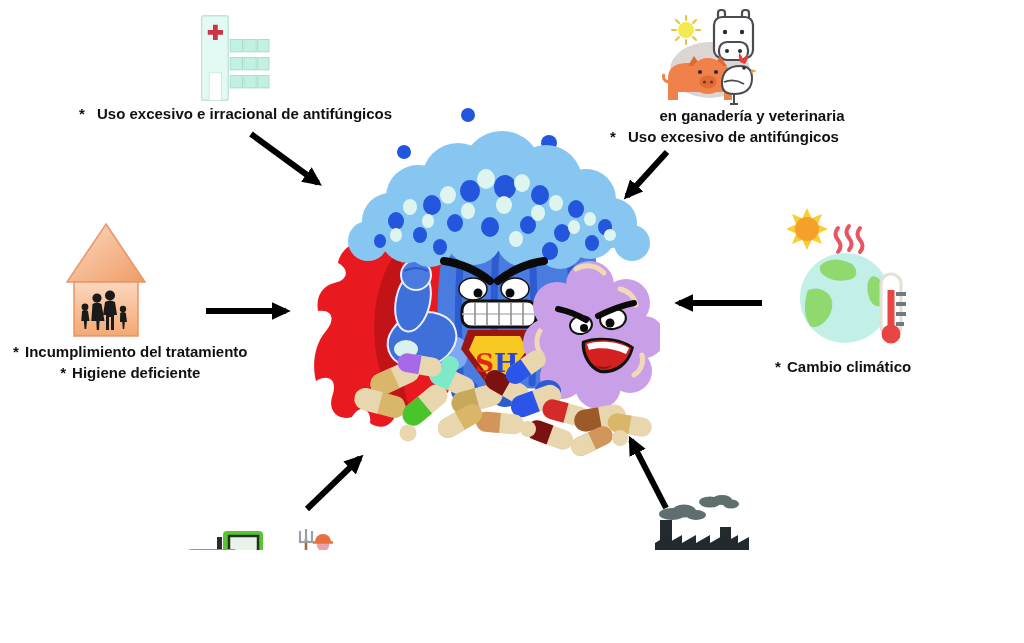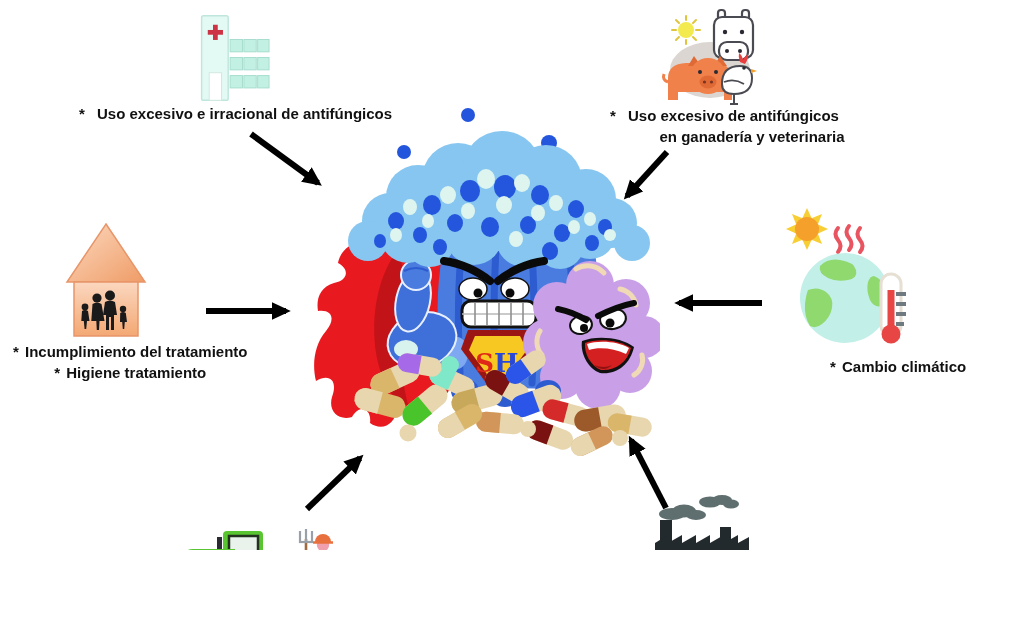--- a/index.html
+++ b/index.html
@@ -94,22 +94,22 @@
         <path d="M66,74 q10,-4 20,2" stroke="#4a4a52" stroke-width="1.8" fill="none"></path>
         <circle cx="86" cy="60" r="1.8" fill="#2a2a33"></circle>
         <path d="M93,61 l6,2 -6,2 Z" fill="#f5a02a"></path>
         <line x1="76" y1="86" x2="76" y2="96" stroke="#4a4a52" stroke-width="2"></line>
         <line x1="72" y1="96" x2="80" y2="96" stroke="#4a4a52" stroke-width="2"></line>
       </g>
     </svg>
   </div>
 
   <div class="label" style="left:610px;top:106px;width:266px;">
+    <div class="lrow cont"><span>en ganadería y veterinaria</span></div>
     <div class="lrow"><span class="bullet">*</span><span>Uso excesivo de antifúngicos</span></div>
-    <div class="lrow cont"><span>en ganadería y veterinaria</span></div>
   </div>
 
   <div class="abs" style="left:786px;top:206px;width:126px;height:146px;">
     <svg width="126" height="146" viewBox="0 0 126 146">
 
       <g>
         <g fill="#f7cf35">
           <path d="M21,2 L26,13 L16,13 Z"></path>
             <path d="M21,44 L26,33 L16,33 Z"></path>
           <path d="M0,23 L11,18 L11,28 Z"></path>
@@ -142,21 +142,21 @@
         <g fill="#6f7a80">
           <rect x="110" y="86" width="10" height="4"></rect>
             <rect x="110" y="96" width="10" height="4"></rect>
           <rect x="110" y="106" width="10" height="4"></rect>
             <rect x="110" y="116" width="8" height="4"></rect>
         </g>
       </g>
     </svg>
   </div>
 
-  <div class="label" style="left:824px;top:357px;text-align:center;">
+  <div class="label" style="left:769px;top:357px;text-align:center;">
     <div class="lrow"><span class="bullet">*</span><span>Cambio climático</span></div>
   </div>
 
   <div class="abs" style="left:65px;top:222px;width:82px;height:116px;">
     <svg width="82" height="116" viewBox="0 0 82 116">
       <defs>
         <linearGradient id="roofG" x1="0" y1="0" x2="1" y2="1">
           <stop offset="0" stop-color="#fcd9c0"></stop>
             <stop offset="1" stop-color="#ef9c66"></stop>
         </linearGradient>
@@ -180,21 +180,21 @@
         <path d="M40,80 q5,-3 10,0 l2,13 -3,0 0,15 -3,0 0,-13 -2,0 0,13 -3,0 0,-15 -3,0 Z"></path>
 
         <circle cx="58" cy="87" r="3.2"></circle>
         <path d="M55.2,91 q2.8,-2 5.6,0 l1.2,9 -2.2,0 -0.6,7 -1.4,0 -0.6,-7 -2.2,0 Z"></path>
       </g>
     </svg>
   </div>
 
   <div class="label" style="left:7px;top:342px;text-align:center;">
     <div class="lrow"><span class="bullet">*</span><span>Incumplimiento del tratamiento</span></div>
-    <div class="lrow"><span class="bullet">*</span><span>Higiene tratamiento</span></div>
+    <div class="lrow"><span class="bullet">*</span><span>Higiene deficiente</span></div>
   </div>
 
   <div class="abs" style="left:183px;top:525px;width:154px;height:80px;">
     <svg width="154" height="80" viewBox="0 0 154 80">
       <ellipse cx="77" cy="68" rx="74" ry="9" fill="#eeb5a3"></ellipse>
 
       <g>
         <rect x="40" y="6" width="40" height="38" rx="4" fill="#58c531"></rect>
         <rect x="46" y="11" width="29" height="28" fill="#e9f3ec" stroke="#23321f" stroke-width="2.5"></rect>
         <rect x="34" y="12" width="5" height="22" fill="#2b2b33"></rect>

